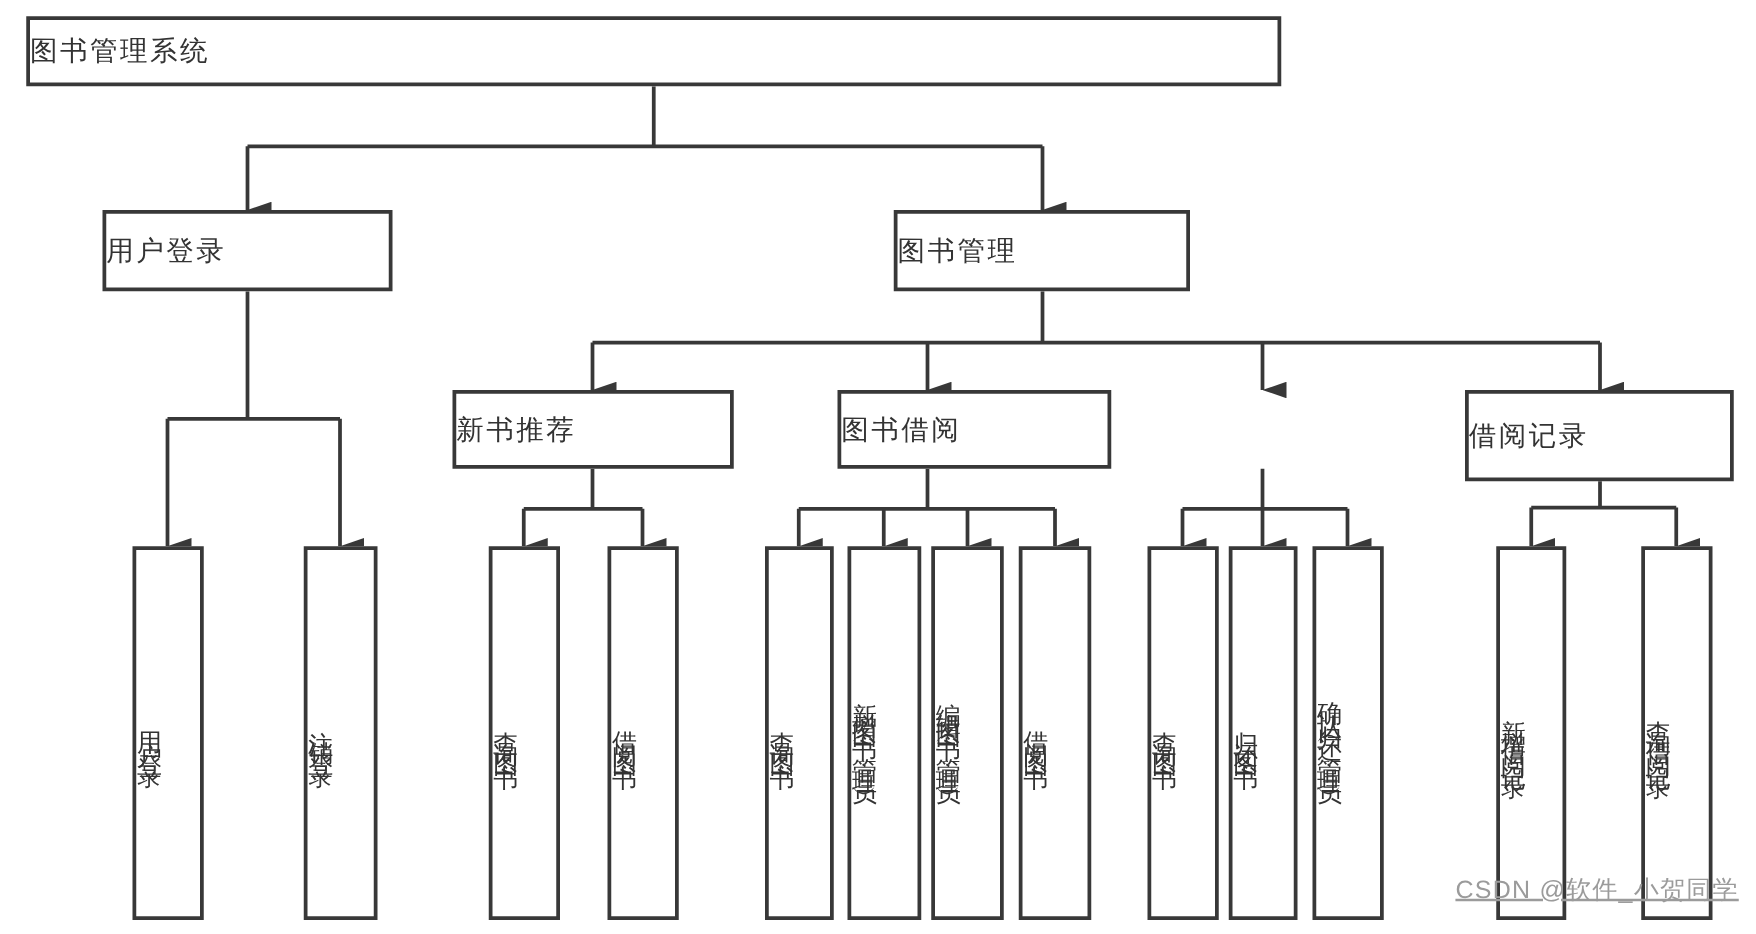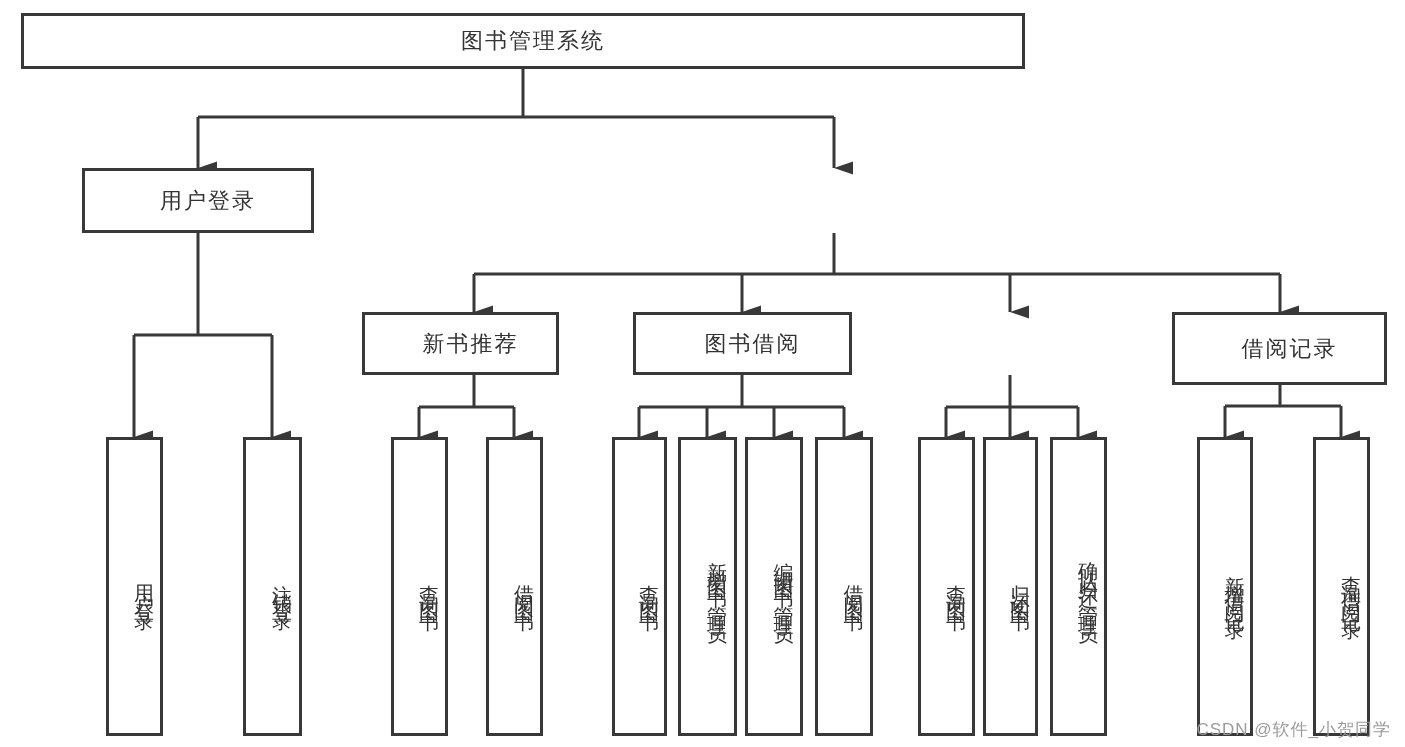--- a/index.html
+++ b/index.html
@@ -19,44 +19,43 @@
   .wires{position:absolute;left:0;top:0;}
   .wires path{stroke:var(--line);stroke-width:3;fill:none;}
   .wires marker path{fill:var(--line);stroke:none;}
   .node{
     position:absolute;
     box-sizing:border-box;
     border:3px solid var(--line);
     background:#fff;
     display:flex;
     align-items:center;
-    justify-content:center;
     color:var(--text);
-    padding-left:20px;
   }
   .node.h span{
     font-size:22px;
     letter-spacing:2px;
     white-space:nowrap;
   }
   .node.v span{
     writing-mode:vertical-rl;
     text-orientation:mixed;
     font-size:20px;
     letter-spacing:9px;
     line-height:1;
   }
   .watermark{
     position:absolute;
     right:14px;
-    bottom:6px;
-    font-size:17px;
+    bottom:22px;
+    font-size:20px;
     color:var(--wm);
     letter-spacing:1px;
     white-space:nowrap;
+    text-decoration:underline;
   }
 </style>
 </head>
 <body>
 
 <div class="stage">
 
   <svg class="wires" width="1405" height="747" viewBox="0 0 1405 747" aria-hidden="true">
     <defs>
       <marker id="arrow" viewBox="0 0 4.4 6.4" refX="2.2" refY="6.4" markerWidth="4.4" markerHeight="6.4" orient="auto">
@@ -105,25 +104,28 @@
     <path d="M1341,406 V437" marker-end="url(#arrow)"></path>
   </svg>
 
   <div class="node h" style="left:21px;top:13px;width:1004px;height:56px">
     <span>图书管理系统</span>
   </div>
 
   <div class="node h" style="left:82px;top:168px;width:232px;height:65px">
     <span>用户登录</span>
   </div>
+  <div class="node h" style="left:715px;top:168px;width:237px;height:65px">
+    <span>图书管理</span>
+  </div>
 
-  <div class="node h" style="left:362px;top:312px;width:197px;height:63px">
+  <div class="node h" style="left:362px;top:312px;width:225px;height:63px">
     <span>新书推荐</span>
   </div>
-  <div class="node h" style="left:633px;top:312px;width:219px;height:63px">
+  <div class="node h" style="left:670px;top:312px;width:219px;height:63px">
     <span>图书借阅</span>
   </div>
   <div class="node h" style="left:1172px;top:312px;width:215px;height:73px">
     <span>借阅记录</span>
   </div>
 
   <div class="node v" style="left:106px;top:437px;width:57px;height:299px">
     <span>用户登录</span>
   </div>
   <div class="node v" style="left:243px;top:437px;width:59px;height:299px">

